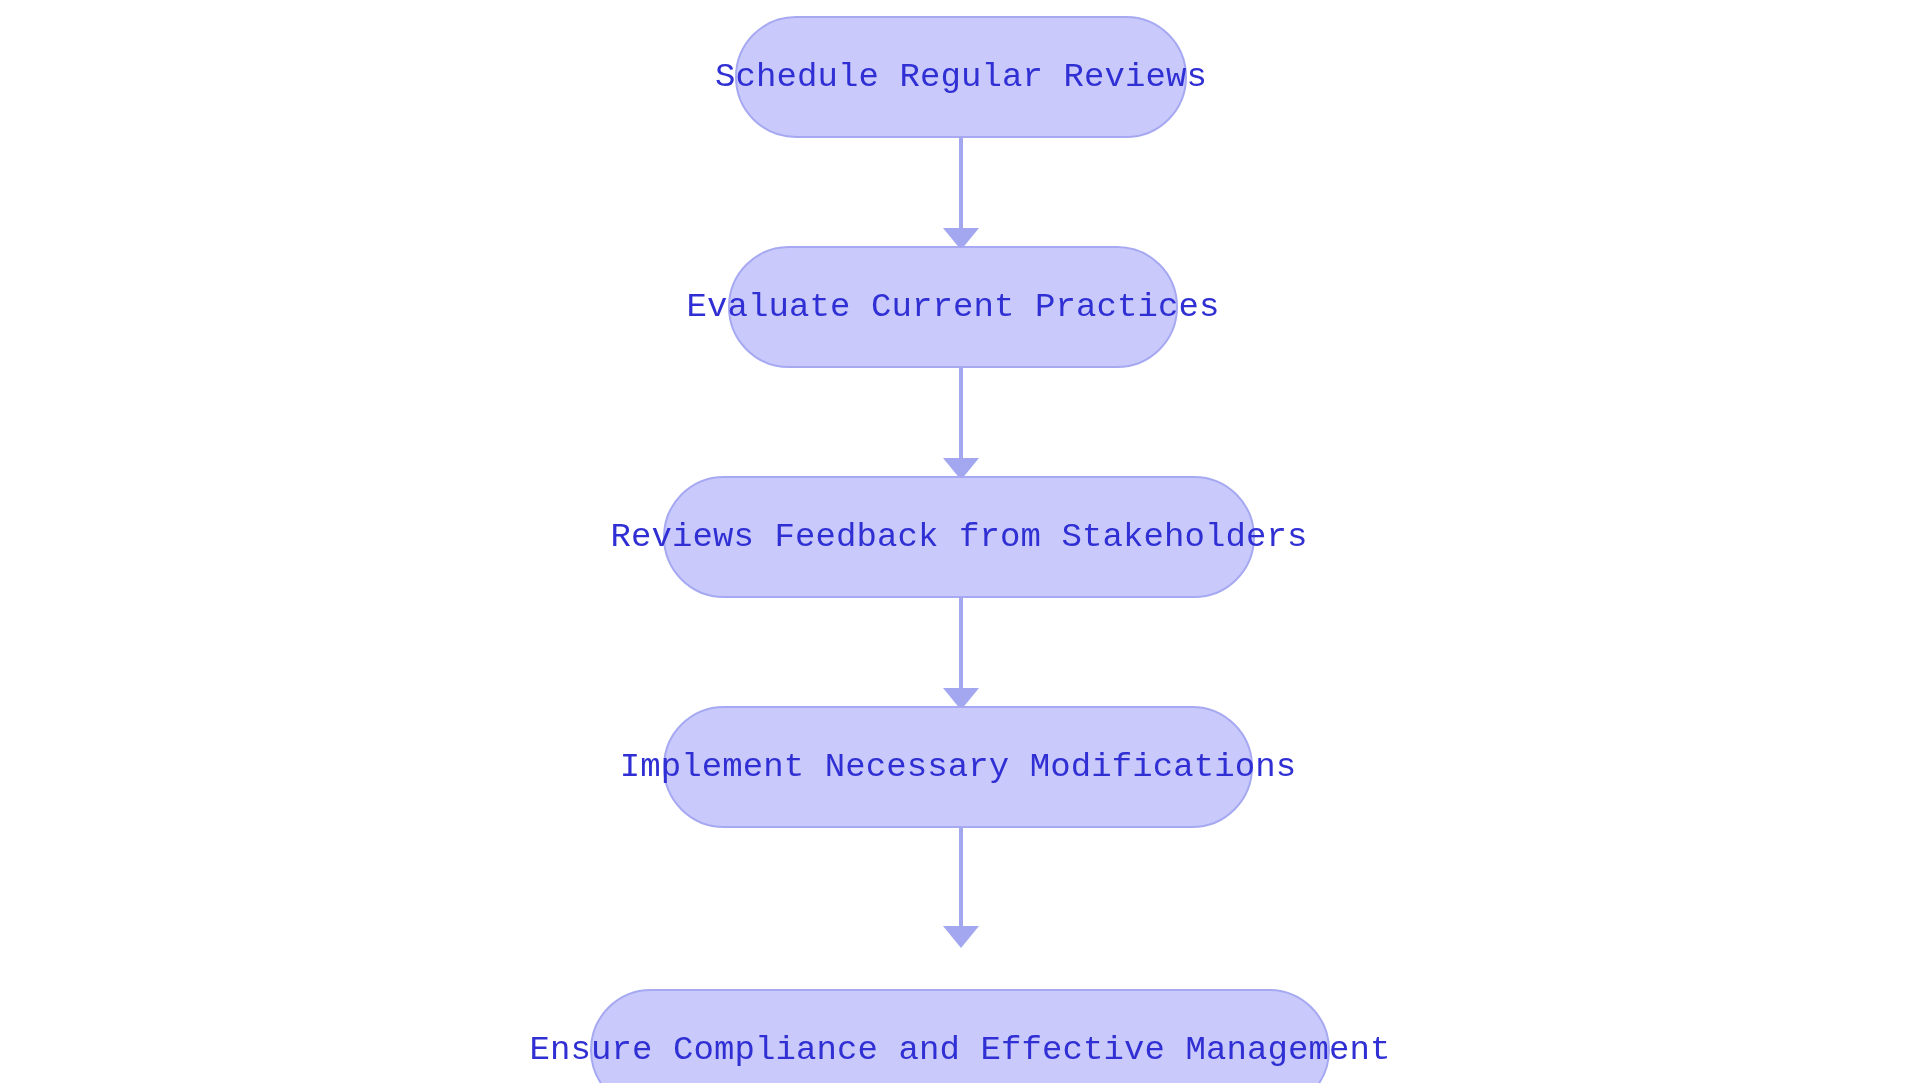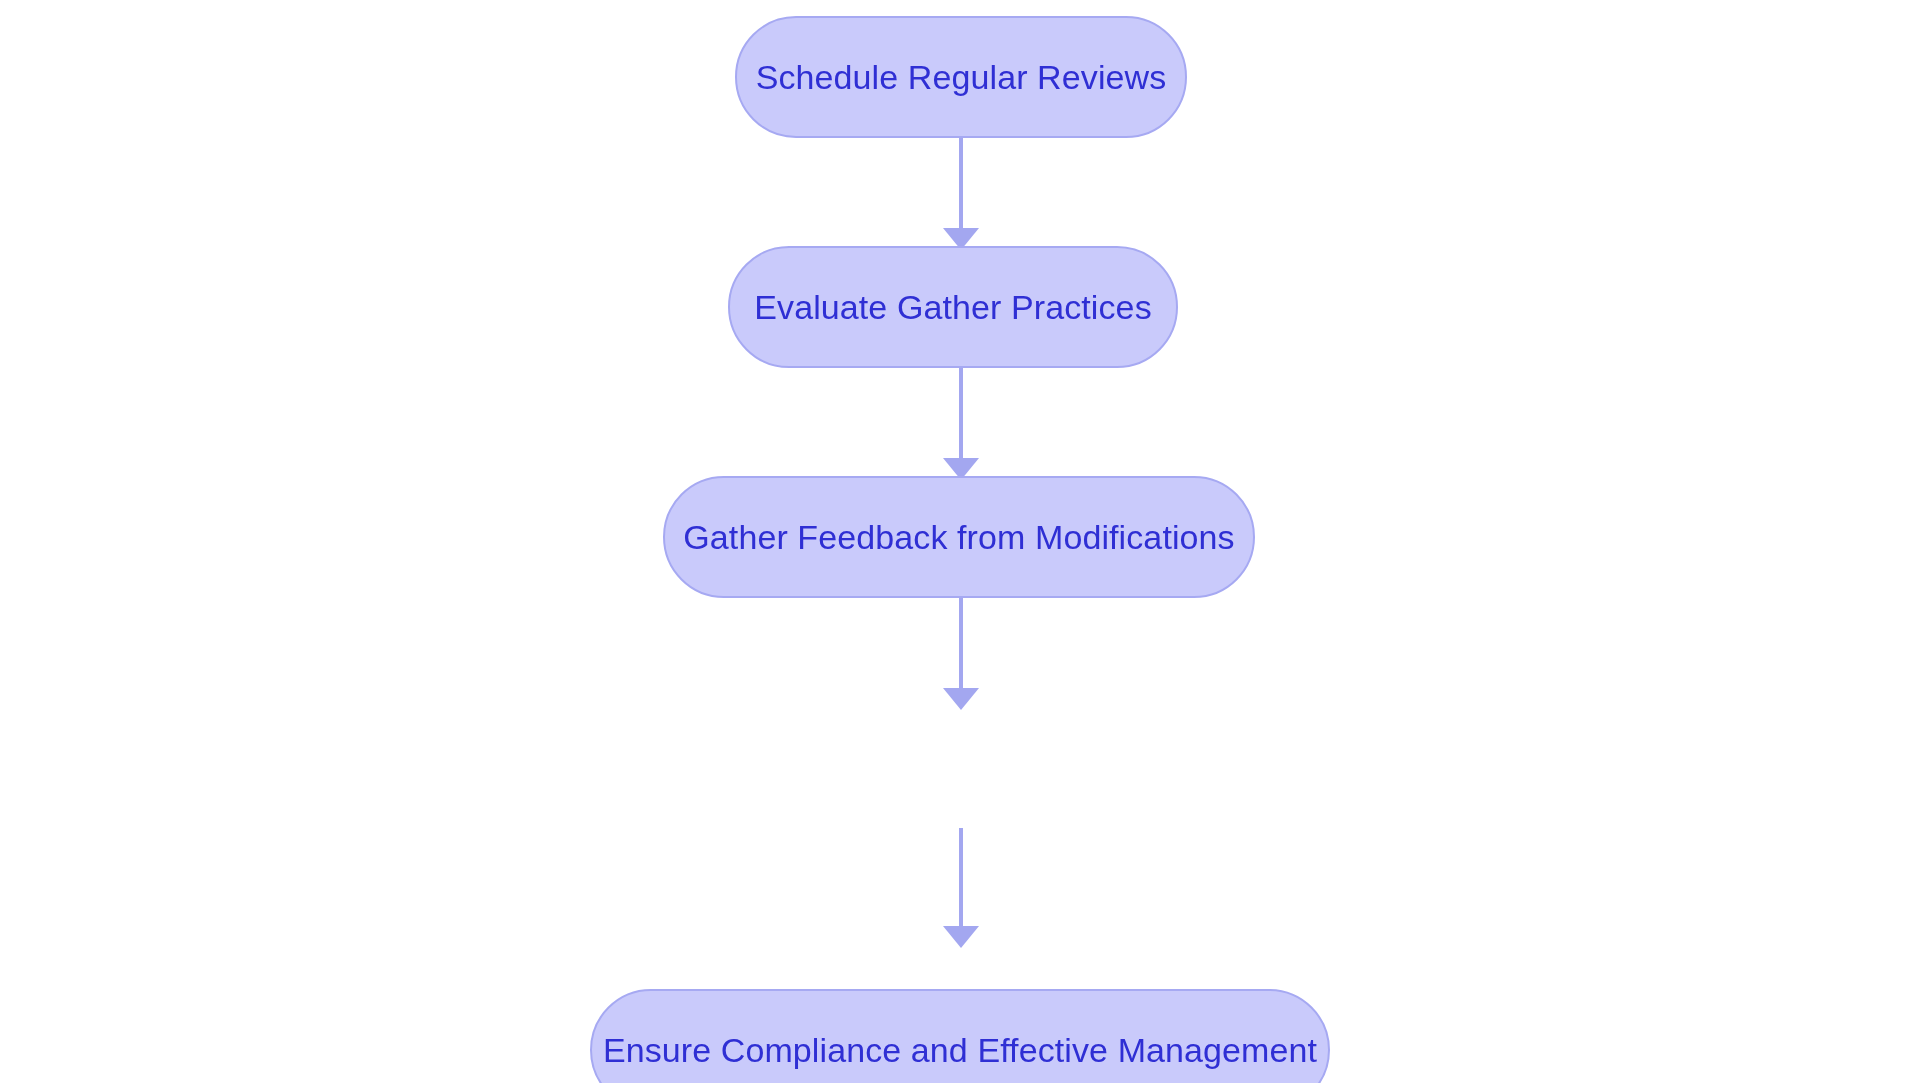--- a/index.html
+++ b/index.html
@@ -31,21 +31,21 @@
     background: #c9cafb;
     border: 2px solid #a6a9f2;
     border-radius: 999px;
     display: flex;
     align-items: center;
     justify-content: center;
     z-index: 2;
   }
   .node-label {
     color: #2f2fd4;
-    font-family: Liberation Sans, sans-serif;
+    font-family: Liberation Mono, monospace;
     font-size: 34px;
     font-weight: 400;
     line-height: 1;
     letter-spacing: 0.1px;
     white-space: nowrap;
     user-select: none;
   }
   
   #node-1 { left: 735px; top: 16px;  width: 452px; height: 122px; }
   #node-2 { left: 728px; top: 246px; width: 450px; height: 122px; }
@@ -79,25 +79,28 @@
       <line x1="961" y1="828" x2="961" y2="926" stroke="#a3a7f0" stroke-width="4"></line>
       <polygon points="943,926 979,926 961,948" fill="#a3a7f0"></polygon>
     </g>
   </svg>
 
   <div class="node" id="node-1">
     <span class="node-label">Schedule Regular Reviews</span>
   </div>
 
   <div class="node" id="node-2">
-    <span class="node-label">Evaluate Gather Practices</span>
+    <span class="node-label">Evaluate Current Practices</span>
   </div>
 
   <div class="node" id="node-3">
-    <span class="node-label">Gather Feedback from Modifications</span>
+    <span class="node-label">Reviews Feedback from Stakeholders</span>
   </div>
 
+  <div class="node" id="node-4">
+    <span class="node-label">Implement Necessary Modifications</span>
+  </div>
 
   <div class="node" id="node-5">
     <span class="node-label">Ensure Compliance and Effective Management</span>
   </div>
 
 </div>
 
 </body></html>

